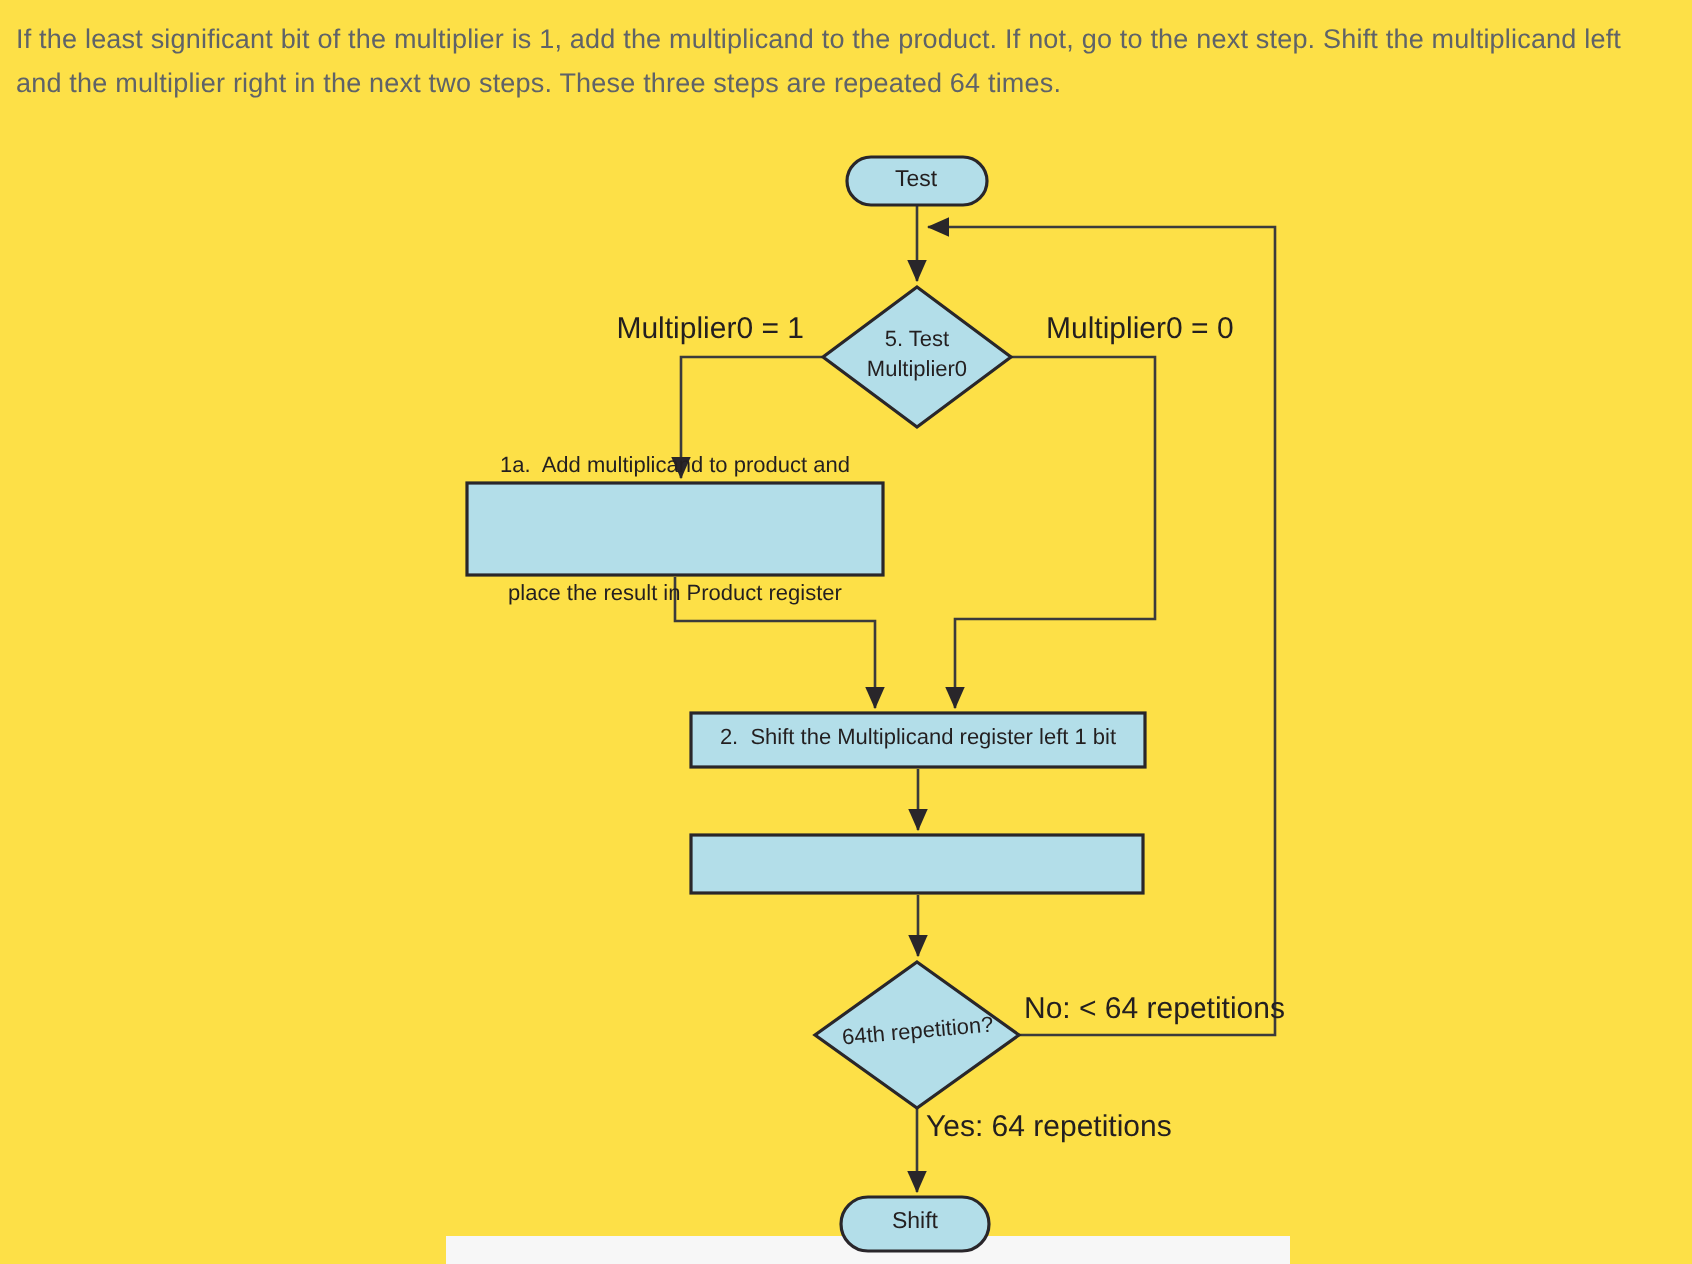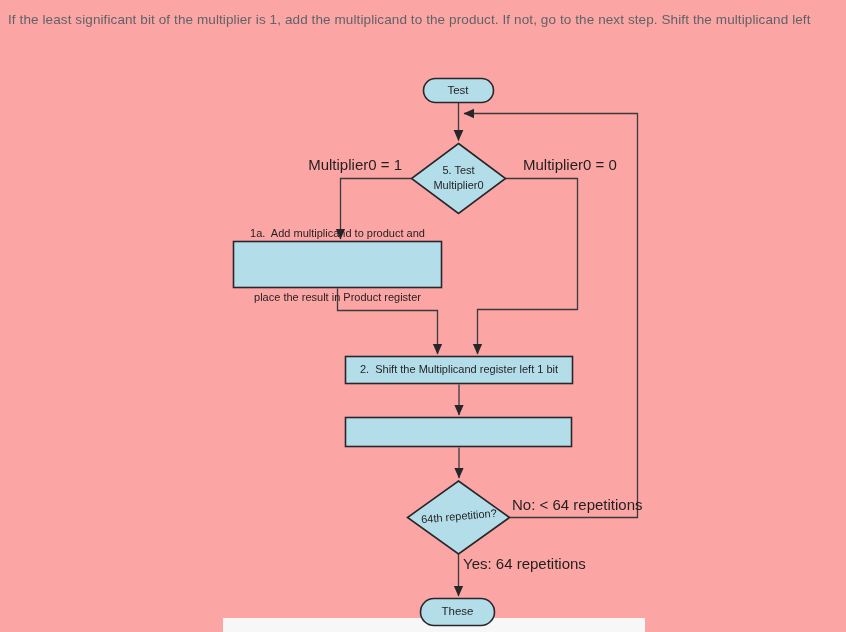--- a/index.html
+++ b/index.html
@@ -1,19 +1,19 @@
 <!DOCTYPE html>
 <html><head>
 <meta charset="utf-8">
 <style>
   html,body{margin:0;padding:0;background:#fff;}
   .canvas{
     position:relative;
     width:846px;height:632px;
-    background:#fca5a5;
+    background:#fde047;
     font-family:"Liberation Sans", sans-serif;
     overflow:hidden;
   }
   .intro{
     position:absolute;left:8px;top:9px;width:838px;
     margin:0;
     color:#5f6368;
     font-size:13.5px;line-height:21.5px;
     letter-spacing:0.1px;
   }
@@ -41,21 +41,21 @@
   }
   .oval-txt{font-size:11.5px;}
   .tilt{transform:rotate(-5deg);}
   .alignr{text-align:right;display:block;}
 </style>
 </head>
 <body>
 
 <div class="canvas">
 
-  <p class="intro"><span>If the least significant bit of the multiplier is 1, add the multiplicand to the product. If not, go to the next step. Shift the multiplicand left</span><br></p>
+  <p class="intro"><span>If the least significant bit of the multiplier is 1, add the multiplicand to the product. If not, go to the next step. Shift the multiplicand left</span><br><span>and the multiplier right in the next two steps. These three steps are repeated 64 times.</span></p>
 
   <div class="gray-strip"></div>
 
   <svg class="flow" width="846" height="632" viewBox="0 0 846 632">
     <defs>
       <marker id="arr" viewBox="0 0 10 10" refX="9.5" refY="5" markerWidth="8.5" markerHeight="8.5" orient="auto-start-reverse">
         <path d="M 0 0.6 L 10 5 L 0 9.4 z" fill="#29262a"></path>
       </marker>
     </defs>
 
@@ -93,15 +93,15 @@
   </div>
 
   <div class="ftxt" style="left:345px;top:356px;width:228px;height:28px;">2.  Shift the Multiplicand register left 1 bit</div>
 
 
   <div class="ftxt tilt" style="left:406px;top:509px;width:106px;height:16px;">64th repetition?</div>
 
   <span class="lbl" style="left:512px;top:498px;">No: &lt; 64 repetitions</span>
   <span class="lbl" style="left:463px;top:557px;">Yes: 64 repetitions</span>
 
-  <div class="ftxt oval-txt" style="left:420px;top:598px;width:75px;height:28px;">These</div>
+  <div class="ftxt oval-txt" style="left:420px;top:598px;width:75px;height:28px;">Shift</div>
 
 </div>
 
 </body></html>

